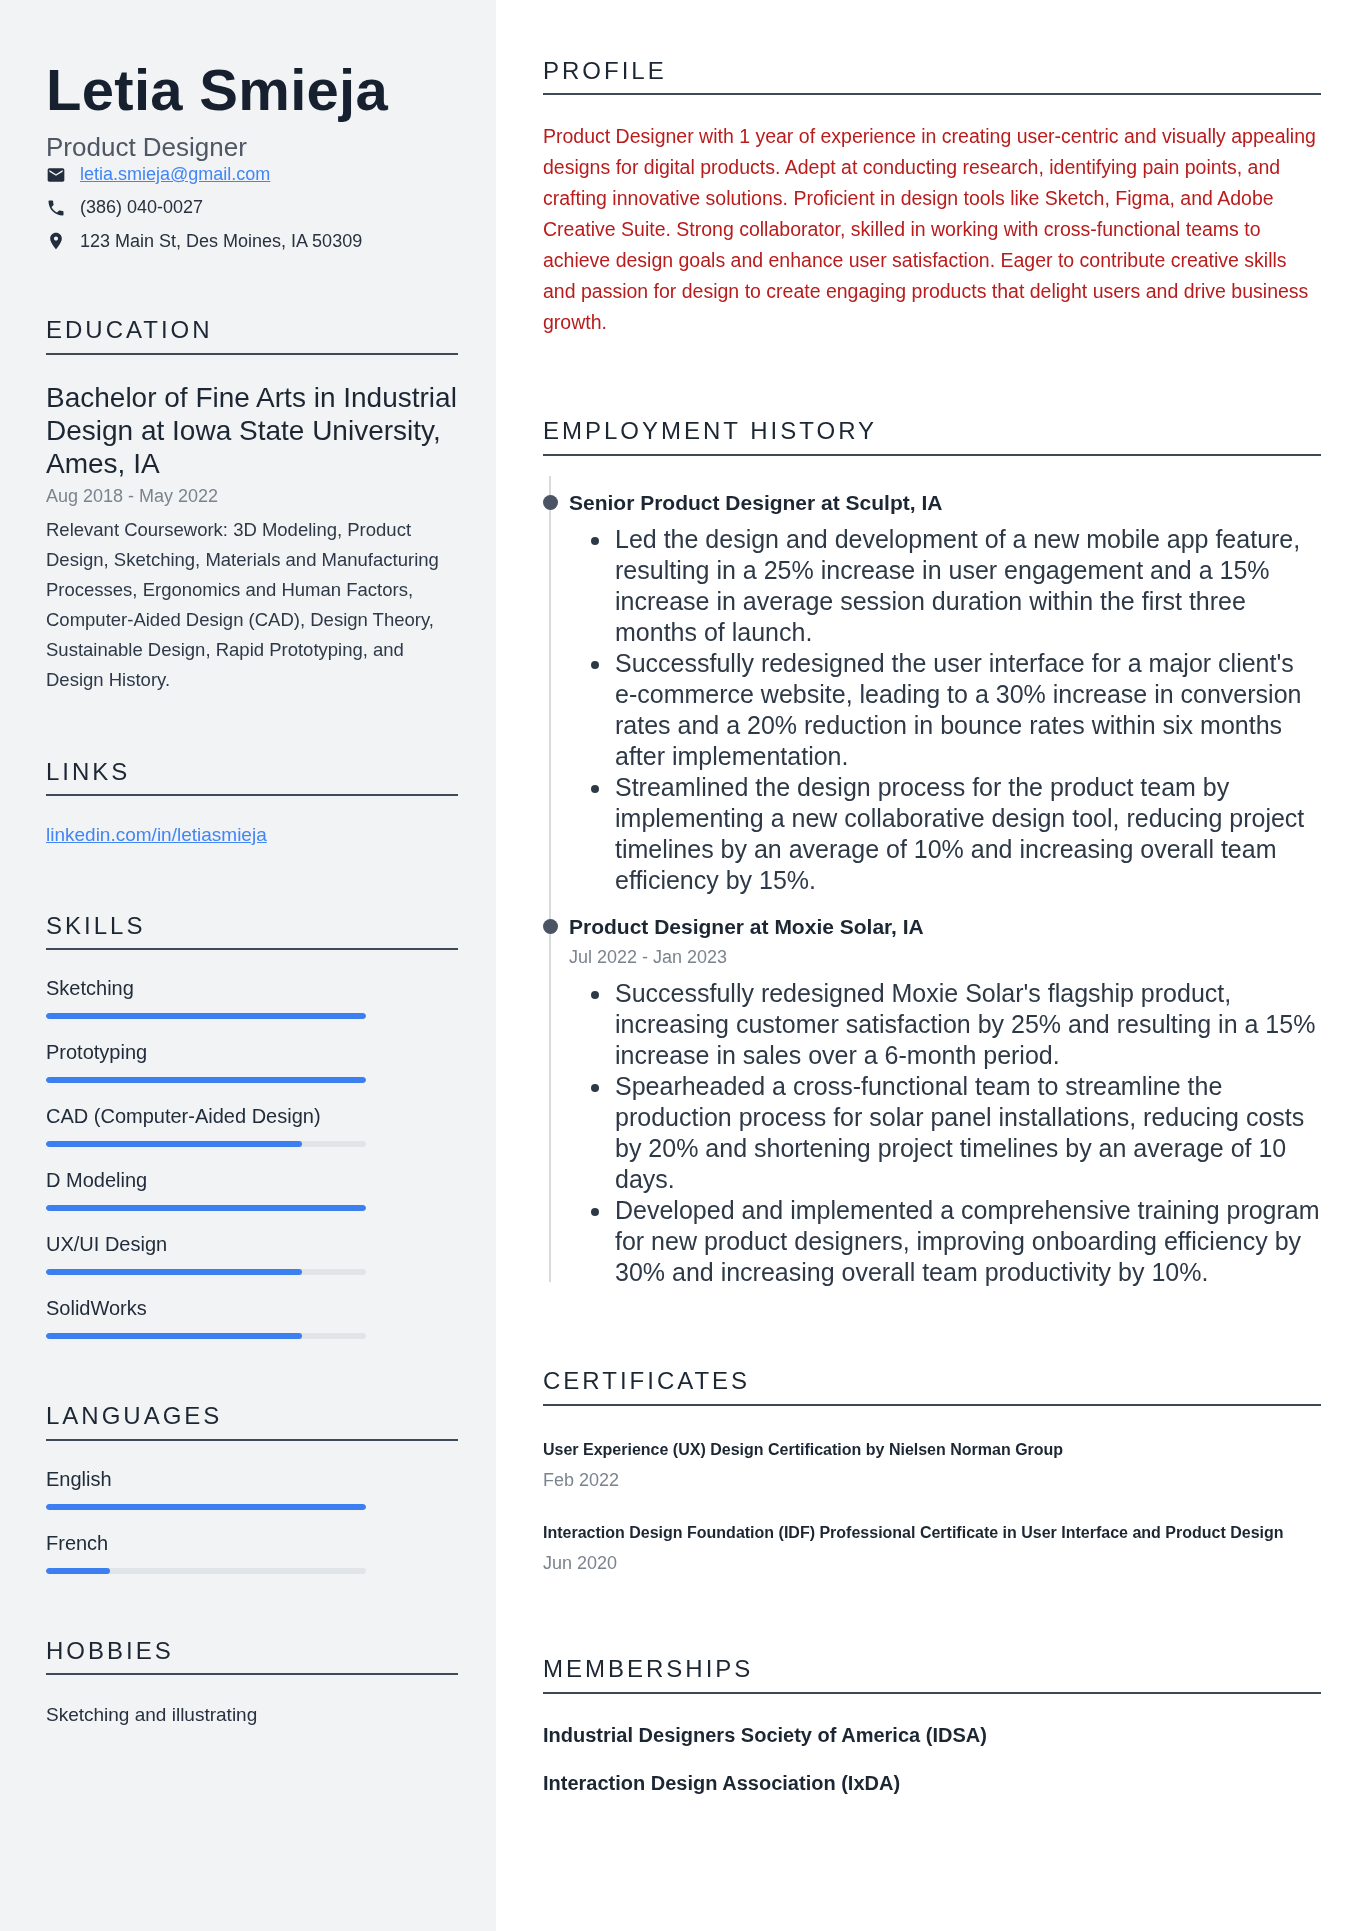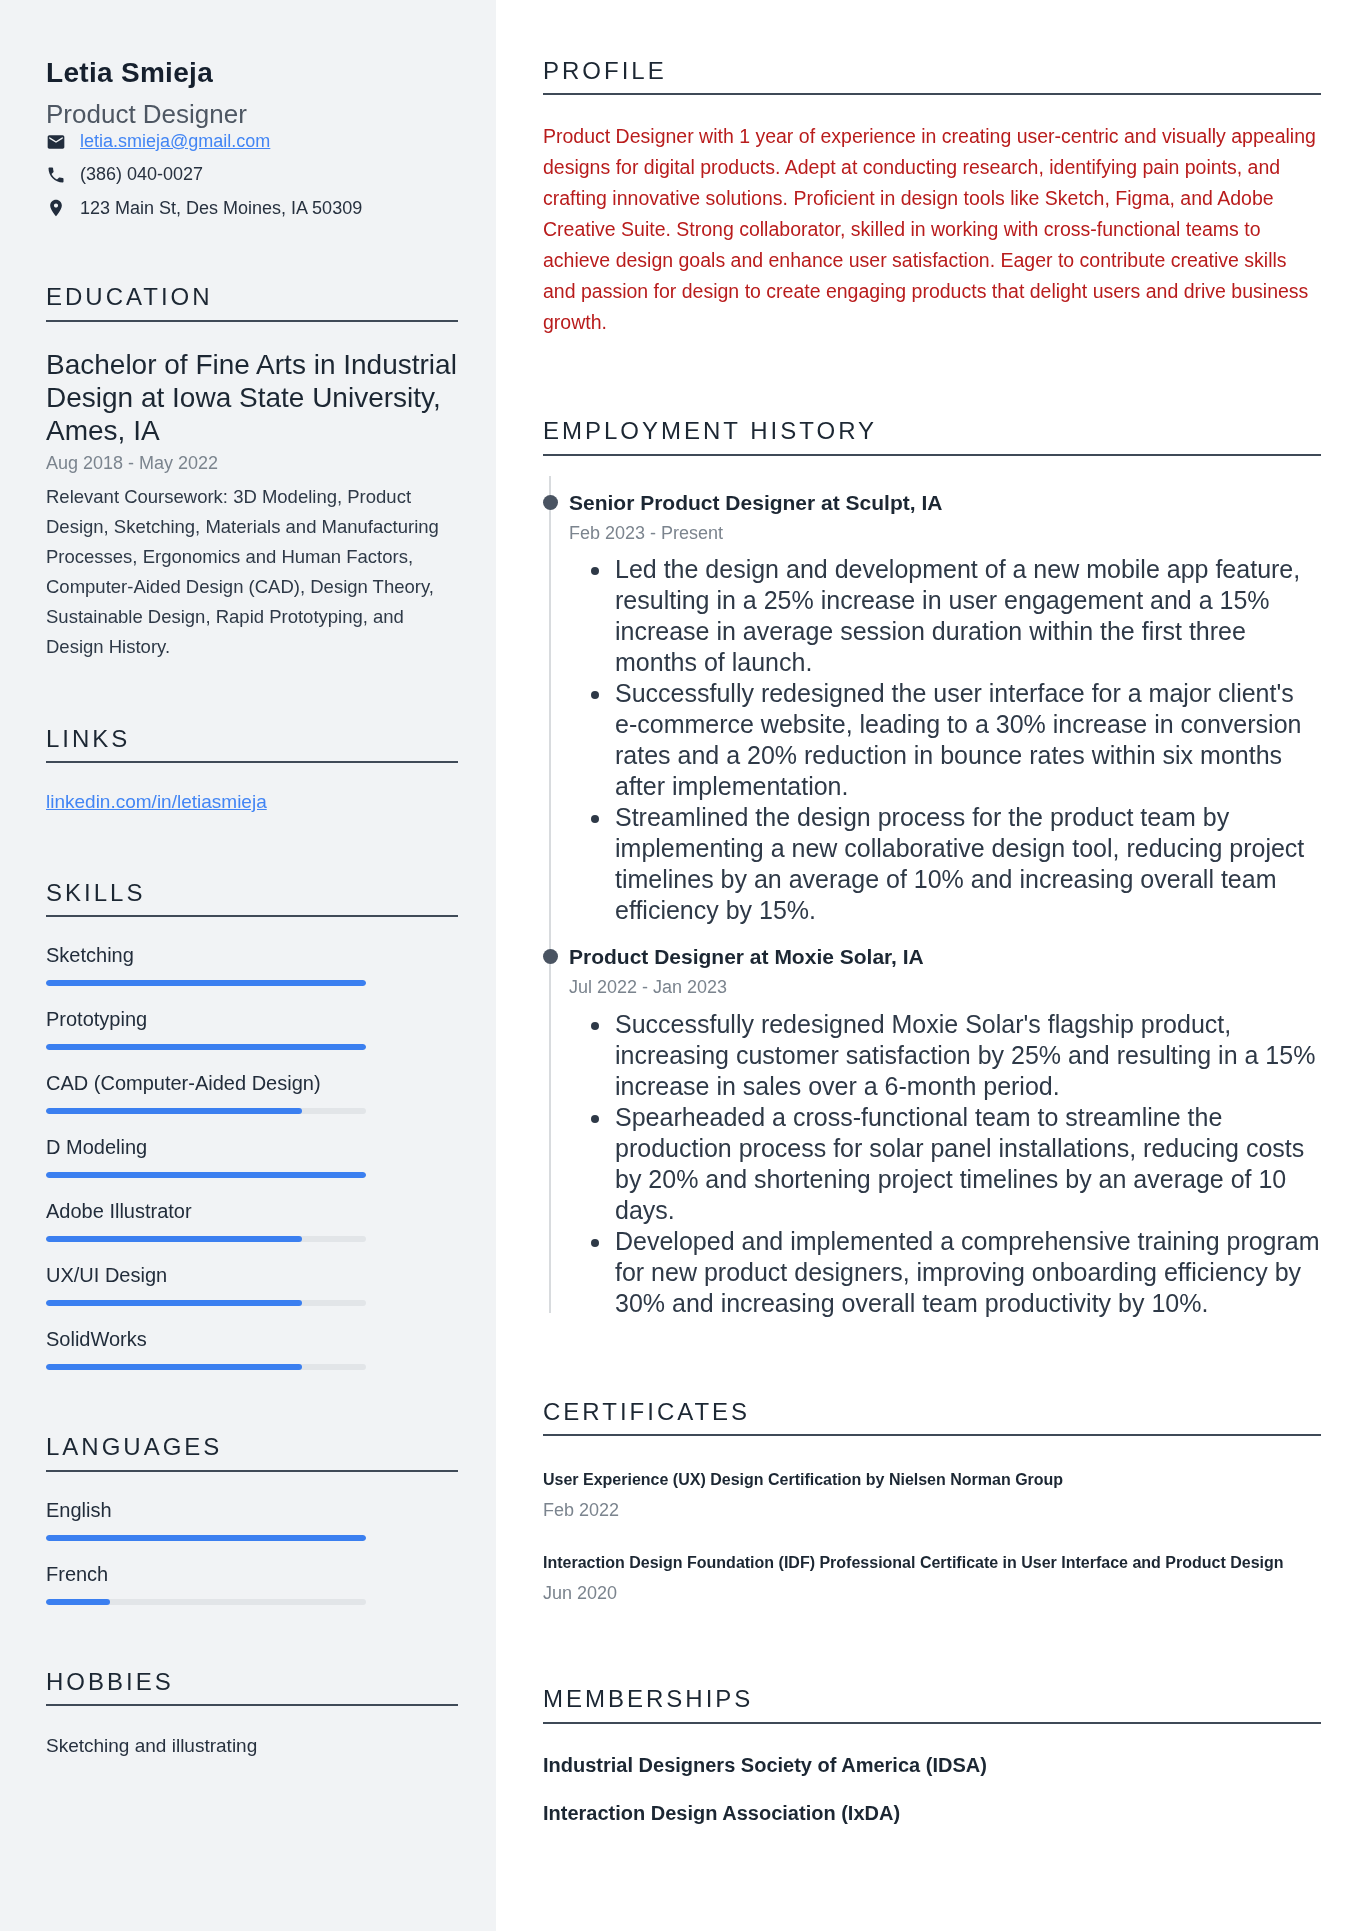--- a/index.html
+++ b/index.html
@@ -17,21 +17,21 @@
   }
 
   
   .sidebar {
     width: 496px;
     flex-shrink: 0;
     background: #f1f3f5;
     padding: 58px 38px 40px 46px;
   }
   .name {
-    font-size: 28px;
+    font-size: 58px;
     font-weight: bold;
     color: #16202e;
     letter-spacing: 0.3px;
     line-height: 1.1;
     margin: 0;
   }
   .job-subtitle {
     font-size: 26px;
     color: #4e5763;
     margin-top: 10px;
@@ -267,26 +267,20 @@
             <div class="meter-fill" style="width: 80%;"></div>
           </div>
       </div>
       <div class="meter-item">
         <div class="meter-label">D Modeling</div>
         <div class="meter-track">
             <div class="meter-fill" style="width: 100%;"></div>
           </div>
       </div>
       <div class="meter-item">
-        <div class="meter-label">Adobe Illustrator</div>
-        <div class="meter-track">
-            <div class="meter-fill" style="width: 80%;"></div>
-          </div>
-      </div>
-      <div class="meter-item">
         <div class="meter-label">UX/UI Design</div>
         <div class="meter-track">
             <div class="meter-fill" style="width: 80%;"></div>
           </div>
       </div>
       <div class="meter-item">
         <div class="meter-label">SolidWorks</div>
         <div class="meter-track">
             <div class="meter-fill" style="width: 80%;"></div>
           </div>
@@ -324,21 +318,20 @@
     </section>
 
     <section class="main-section-gap">
       <h2 class="main-heading">EMPLOYMENT HISTORY</h2>
 
       <div class="jobs">
 
         <div class="job">
           <span class="job-dot"></span>
           <h3 class="job-title">Senior Product Designer at Sculpt, IA</h3>
-          <div class="job-dates">Feb 2023 - Present</div>
           <ul class="bullets">
             <li>Led the design and development of a new mobile app feature, resulting in a 25% increase in user engagement and a 15% increase in average session duration within the first three months of launch.</li>
             <li>Successfully redesigned the user interface for a major client's e-commerce website, leading to a 30% increase in conversion rates and a 20% reduction in bounce rates within six months after implementation.</li>
             <li>Streamlined the design process for the product team by implementing a new collaborative design tool, reducing project timelines by an average of 10% and increasing overall team efficiency by 15%.</li>
           </ul>
         </div>
 
         <div class="job">
           <span class="job-dot"></span>
           <h3 class="job-title">Product Designer at Moxie Solar, IA</h3>

